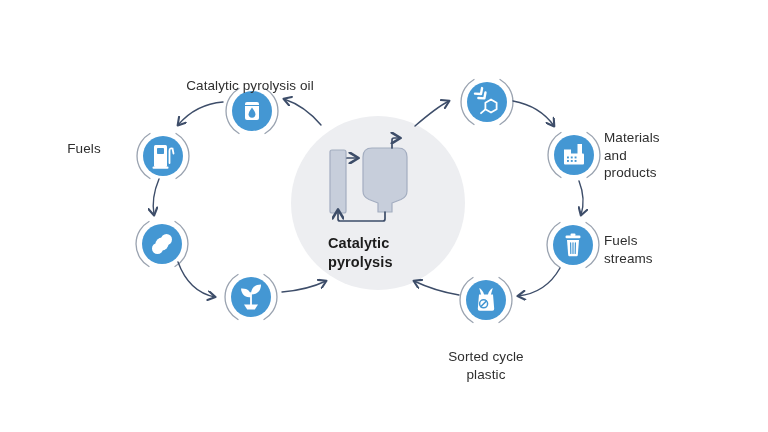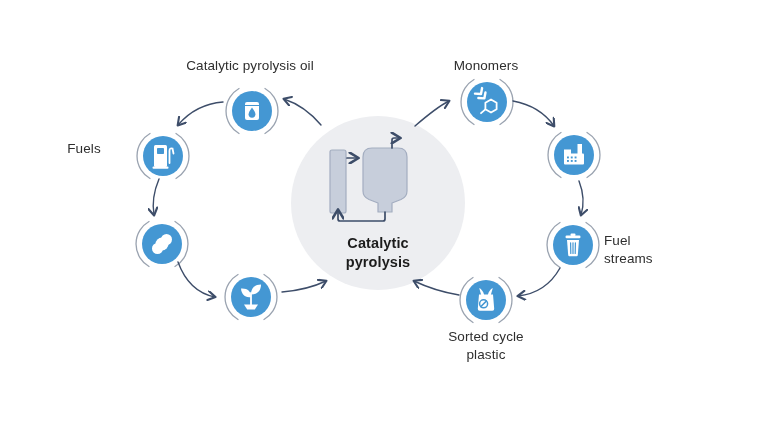--- a/index.html
+++ b/index.html
@@ -5,25 +5,25 @@
   html,body{margin:0;padding:0;background:#ffffff;}
   #stage{
     position:relative;width:768px;height:432px;background:#ffffff;overflow:hidden;
     font-family:"Liberation Sans","DejaVu Sans",sans-serif;color:#2e2e2e;
   }
   #vector-layer{position:absolute;left:0;top:0;}
   .label{
     position:absolute;font-size:13.5px;line-height:17.5px;color:#2e2e2e;
     letter-spacing:.1px;
   }
-  .label.center-text{text-align:center;}
+  .label.center-text{text-align:center;margin-top:20px;}
   .label.right-text{text-align:center;}
   .label sub{font-size:9.5px;}
   .center-caption{
-    position:absolute;left:328px;top:234px;width:100px;text-align:center;
+    position:absolute;left:328px;top:234px;width:100px;text-align:left;
     font-weight:bold;font-size:14.5px;line-height:19px;color:#1c1c1c;letter-spacing:.1px;
   }
   .node-icon{
     position:absolute;width:40px;height:40px;border-radius:50%;
     background:#4497d3;display:flex;align-items:center;justify-content:center;
   }
   .node-icon svg{display:block;}
 </style>
 </head>
 <body>
@@ -153,28 +153,28 @@
       <path d="M13,14.5 L27,14.5 L28.2,28.8 Q28.4,30.8 26.3,30.8 L13.7,30.8 Q11.6,30.8 11.8,28.8 Z" fill="#ffffff"></path>
       <path d="M15.2,15 L13.2,8 Q16.8,9.8 18.2,15 Z" fill="#ffffff"></path>
       <path d="M24.8,15 L26.8,8 Q23.2,9.8 21.8,15 Z" fill="#ffffff"></path>
       <circle cx="17.6" cy="23.8" r="4" fill="none" stroke="#4497d3" stroke-width="1.5"></circle>
       <line x1="14.9" y1="26.5" x2="20.3" y2="21.1" stroke="#4497d3" stroke-width="1.5" stroke-linecap="round"></line>
     </svg>
   </div>
 
   <div class="label center-text" style="left:130px;top:57px;width:240px">Catalytic pyrolysis oil</div>
 
-  <div class="label center-text" style="left:426px;top:57px;width:120px">Monomers</div>
 
   <div class="label right-text" style="left:34px;top:140px;width:100px"><span>Fuels</span></div>
 
 
 
 
 
+  <div class="label" style="left:604px;top:129px;width:66px">Materials and products</div>
 
-  <div class="label" style="left:604px;top:232px;width:66px">Fuel streams</div>
+  <div class="label" style="left:604px;top:232px;width:66px">Fuels streams</div>
 
   <div class="label center-text" style="left:436px;top:328px;width:100px">Sorted cycle plastic</div>
 
   <div class="center-caption">Catalytic pyrolysis</div>
 
 </div>
 
 </body></html>

